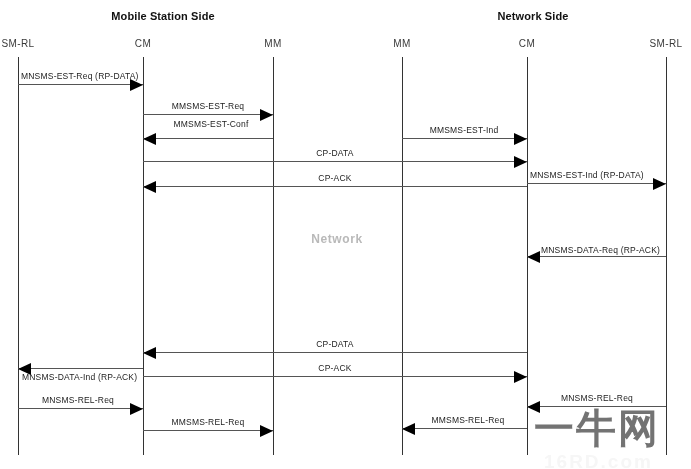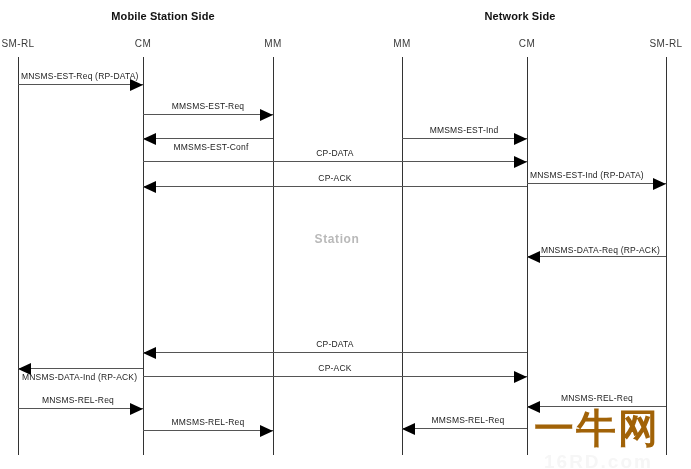--- a/index.html
+++ b/index.html
@@ -76,42 +76,42 @@
     user-select: none;
   }
   .watermark-br {
     position: absolute;
     user-select: none;
     pointer-events: none;
   }
   .wm-cn {
     font-size: 40px;
     font-weight: bold;
-    color: #a16207;
+    color: #737373;
     line-height: 40px;
     white-space: nowrap;
     letter-spacing: 2px;
   }
   .wm-dom {
     font-size: 19px;
     font-weight: bold;
     color: #f6f6f6;
     line-height: 20px;
     letter-spacing: 2px;
     white-space: nowrap;
   }
 </style>
 </head>
 <body>
 
 <div id="canvas">
 
   <div class="side-title" style="left:163px; top:10px;">Mobile Station Side</div>
 
-  <div class="side-title" style="left:520px; top:10px;text-align:right;">Network Side</div>
+  <div class="side-title" style="left:533px; top:10px;text-align:right;">Network Side</div>
 
   <div id="actors-layer">
       <div class="actor-label" style="left: 18px; top: 38px;">SM-RL</div>
       <div class="actor-label" style="left: 143px; top: 38px;">CM</div>
       <div class="actor-label" style="left: 273px; top: 38px;">MM</div>
       <div class="actor-label" style="left: 402px; top: 38px;">MM</div>
       <div class="actor-label" style="left: 527px; top: 38px;">CM</div>
       <div class="actor-label" style="left: 666px; top: 38px;">SM-RL</div>
     </div>
   <div id="lifelines-layer">
@@ -124,21 +124,21 @@
     </div>
   <div id="messages-layer">
       <div class="arrow-line" style="left: 18px; top: 84px; width: 125px;"></div>
       <div class="arrow-head right" style="top: 79px; left: 130px;"></div>
       <div class="msg-label" style="left: 21px; top: 71px;">MNSMS-EST-Req (RP-DATA)</div>
       <div class="arrow-line" style="left: 143px; top: 114px; width: 130px;"></div>
       <div class="arrow-head right" style="top: 109px; left: 260px;"></div>
       <div class="msg-label center" style="left: 208px; top: 101px;">MMSMS-EST-Req</div>
       <div class="arrow-line" style="left: 143px; top: 138px; width: 130px;"></div>
       <div class="arrow-head left" style="top: 133px; left: 143px;"></div>
-      <div class="msg-label center" style="left: 211px; top: 142px;">MMSMS-EST-Conf</div>
+      <div class="msg-label center" style="left: 211px; top: 119px;">MMSMS-EST-Conf</div>
       <div class="arrow-line" style="left: 402px; top: 138px; width: 125px;"></div>
       <div class="arrow-head right" style="top: 133px; left: 514px;"></div>
       <div class="msg-label center" style="left: 464px; top: 125px;">MMSMS-EST-Ind</div>
       <div class="arrow-line" style="left: 143px; top: 161px; width: 384px;"></div>
       <div class="arrow-head right" style="top: 156px; left: 514px;"></div>
       <div class="msg-label center" style="left: 335px; top: 148px;">CP-DATA</div>
       <div class="arrow-line" style="left: 527px; top: 183px; width: 139px;"></div>
       <div class="arrow-head right" style="top: 178px; left: 653px;"></div>
       <div class="msg-label" style="left: 530px; top: 170px;">MNSMS-EST-Ind (RP-DATA)</div>
       <div class="arrow-line" style="left: 143px; top: 186px; width: 384px;"></div>
@@ -163,20 +163,20 @@
       <div class="arrow-head left" style="top: 401px; left: 527px;"></div>
       <div class="msg-label center" style="left: 597px; top: 393px;">MNSMS-REL-Req</div>
       <div class="arrow-line" style="left: 143px; top: 430px; width: 130px;"></div>
       <div class="arrow-head right" style="top: 425px; left: 260px;"></div>
       <div class="msg-label center" style="left: 208px; top: 417px;">MMSMS-REL-Req</div>
       <div class="arrow-line" style="left: 402px; top: 428px; width: 125px;"></div>
       <div class="arrow-head left" style="top: 423px; left: 402px;"></div>
       <div class="msg-label center" style="left: 468px; top: 415px;">MMSMS-REL-Req</div>
     </div>
 
-  <div class="watermark-mediatek" style="left:337px; top:232px;">Station</div>
+  <div class="watermark-mediatek" style="left:337px; top:232px;">Network</div>
 
   <div class="watermark-br" style="left:534px; top:408px;">
     <div class="wm-cn">一牛网</div>
     <div class="wm-dom" style="margin-top:4px; margin-left:10px;">16RD.com</div>
   </div>
 
 </div>
 
 </body></html>

